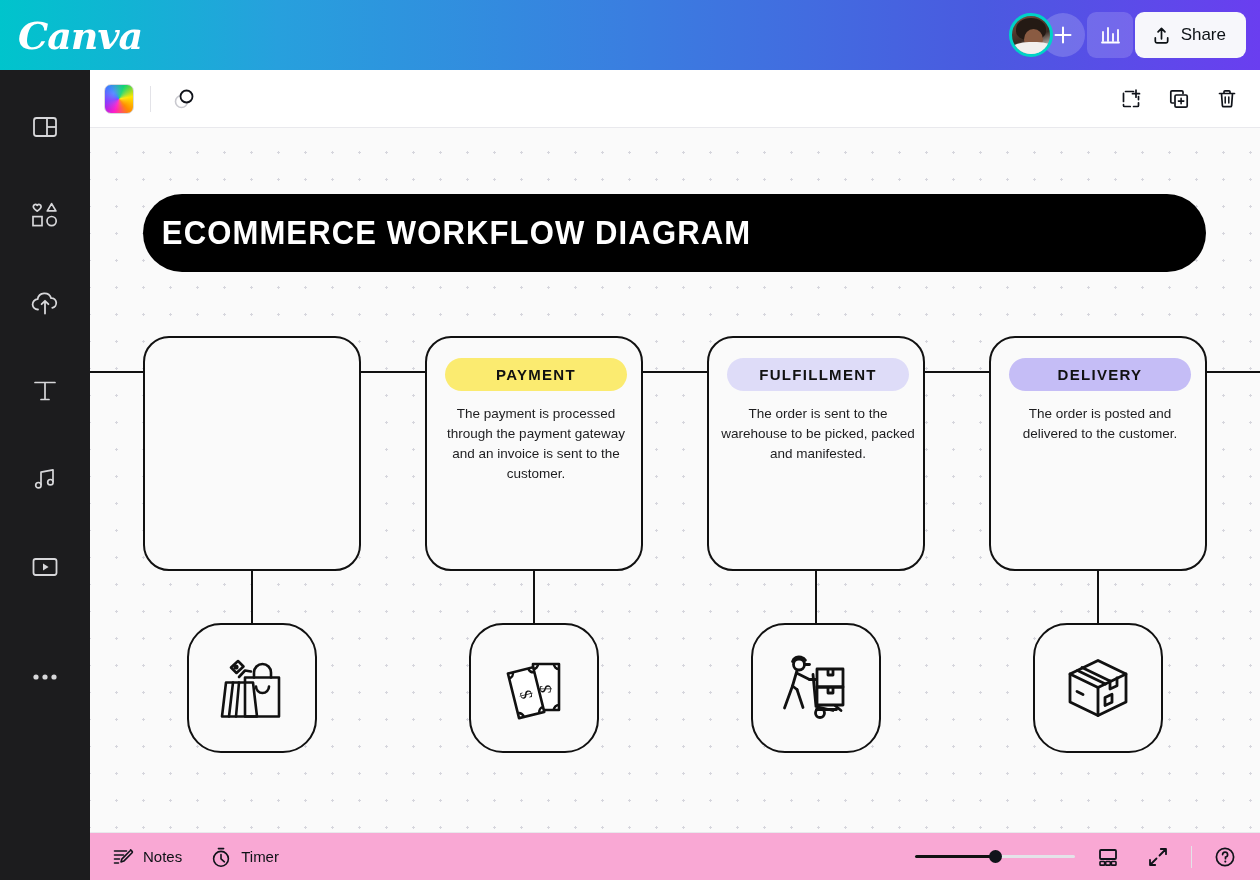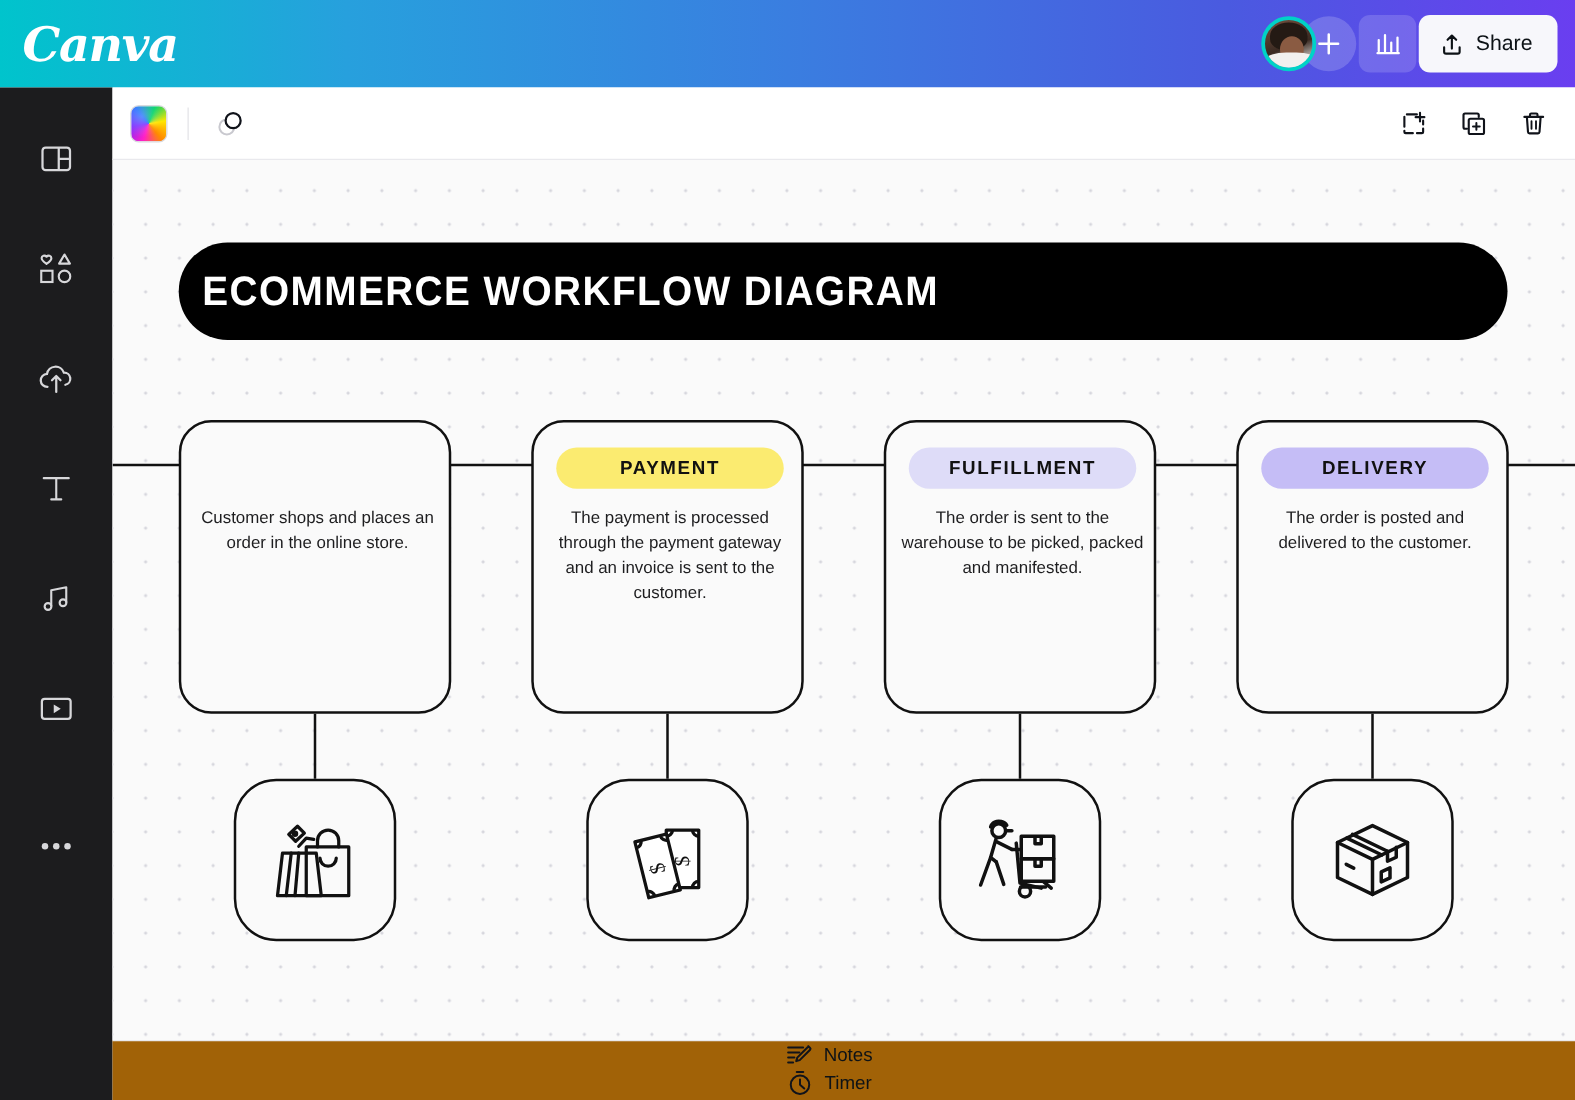--- a/index.html
+++ b/index.html
@@ -171,25 +171,24 @@
     background: #fafafa;
     border: 2px solid #111;
     border-radius: 34px;
     display: flex; align-items: center; justify-content: center;
   }
 
   
   .bottombar {
     position: absolute; bottom: 0; left: 90px;
     width: 1170px; height: 48px;
-    background: #a16207;
+    background: #f9a8d4;
     border-top: 1px solid #e9e9ed;
     display: flex; align-items: center;
     padding: 0 18px 0 22px;
-    flex-direction: column;
   }
   .bb-item {
     display: flex; align-items: center; gap: 9px;
     font-size: 15px; color: #0d1216; margin-right: 28px;
   }
   .bb-right { margin-left: auto; display: flex; align-items: center; gap: 16px; }
   .slider { position: relative; width: 160px; height: 16px; display: flex; align-items: center; }
   .slider .track { position: absolute; left: 0; width: 160px; height: 3px; background: #e4e4e9; border-radius: 2px; }
   .slider .fill  { position: absolute; left: 0; width: 80px; height: 3px; background: #111; border-radius: 2px; }
   .slider .knob  { position: absolute; left: 74px; width: 13px; height: 13px; border-radius: 50%; background: #10131a; }
@@ -322,21 +321,20 @@
   <div class="canvas">
 
     <div class="title-pill">
       <span>ECOMMERCE WORKFLOW DIAGRAM</span>
     </div>
 
     <div class="spine"></div>
 
     <div class="step" style="left:53px">
       <div class="card">
-        <div class="desc">Customer shops and places an order in the online store.</div>
       </div>
       <div class="stem"></div>
       <div class="icon-box">
         <svg width="86" height="82" viewBox="0 0 86 82">
           <g stroke="#111" stroke-width="2.6" fill="none" stroke-linejoin="round" stroke-linecap="round">
             <path d="M17 35.5h27l4 34H13z"></path>
             <path d="M24 35.5l-4 34M30 35.5l-3 34"></path>
             <path d="M30 30l6-6.5 6 1"></path>
             <path d="M22 20.5l7-6.5 5.5 5.5-7 6.5z"></path>
             <circle cx="27" cy="20" r="1.3" fill="#111"></circle>

